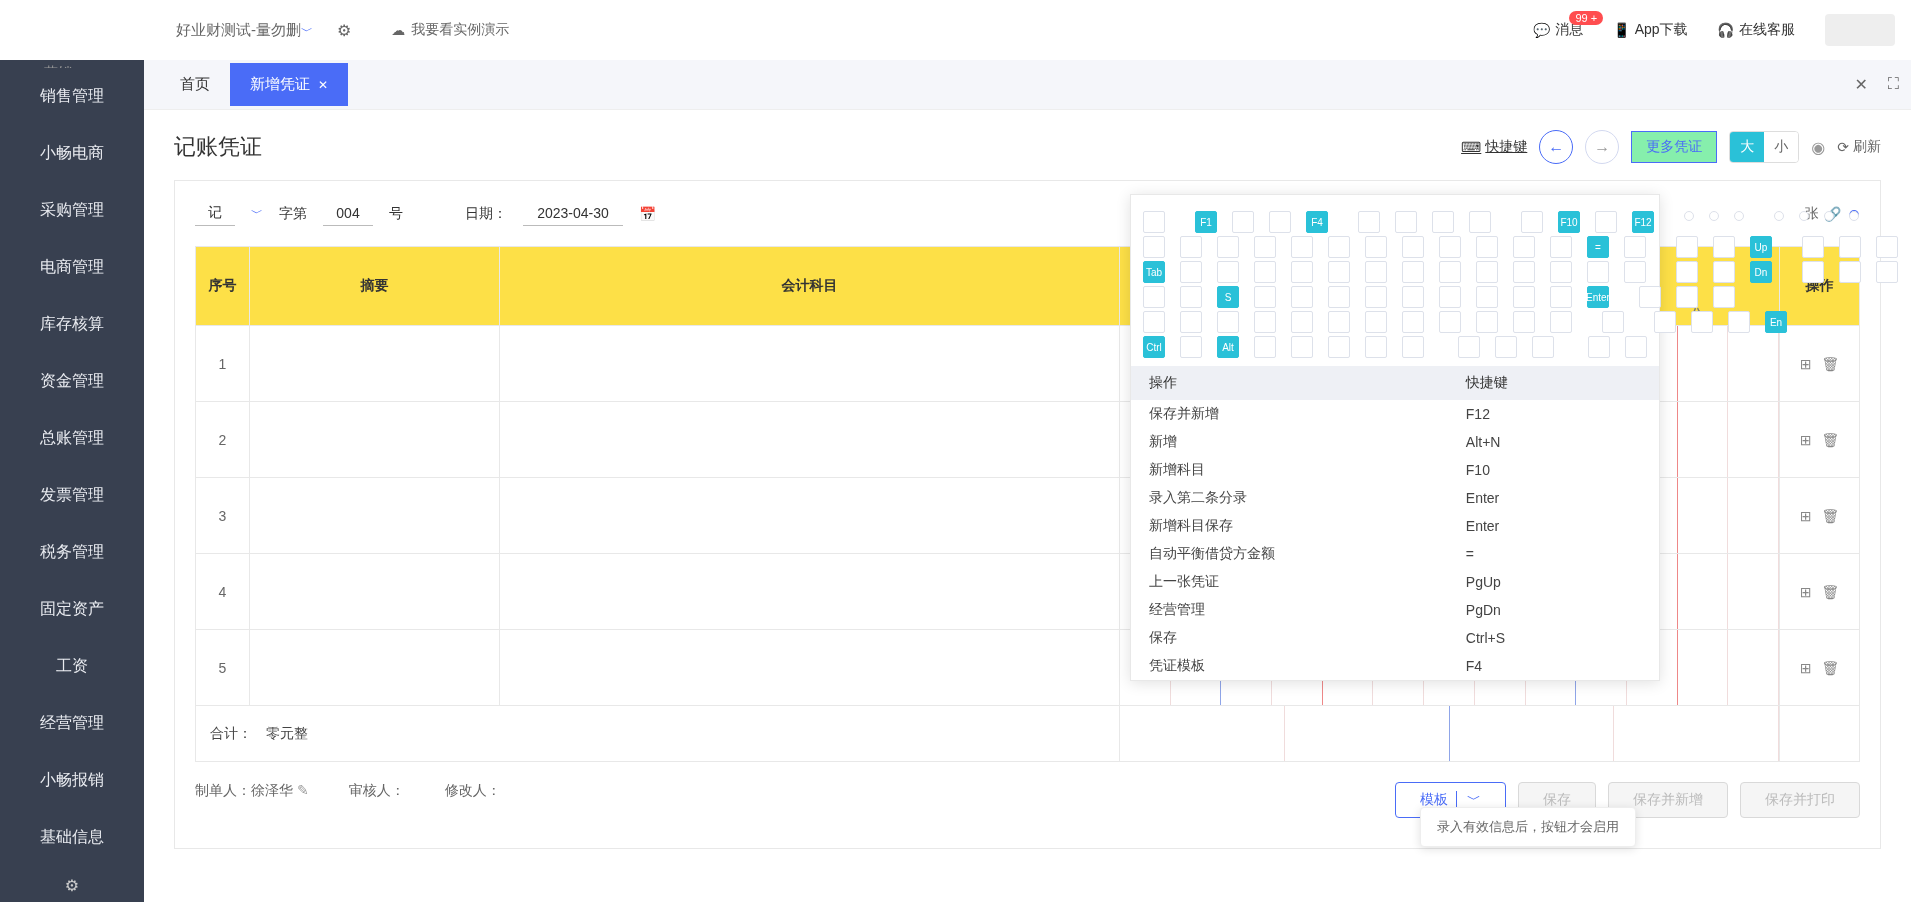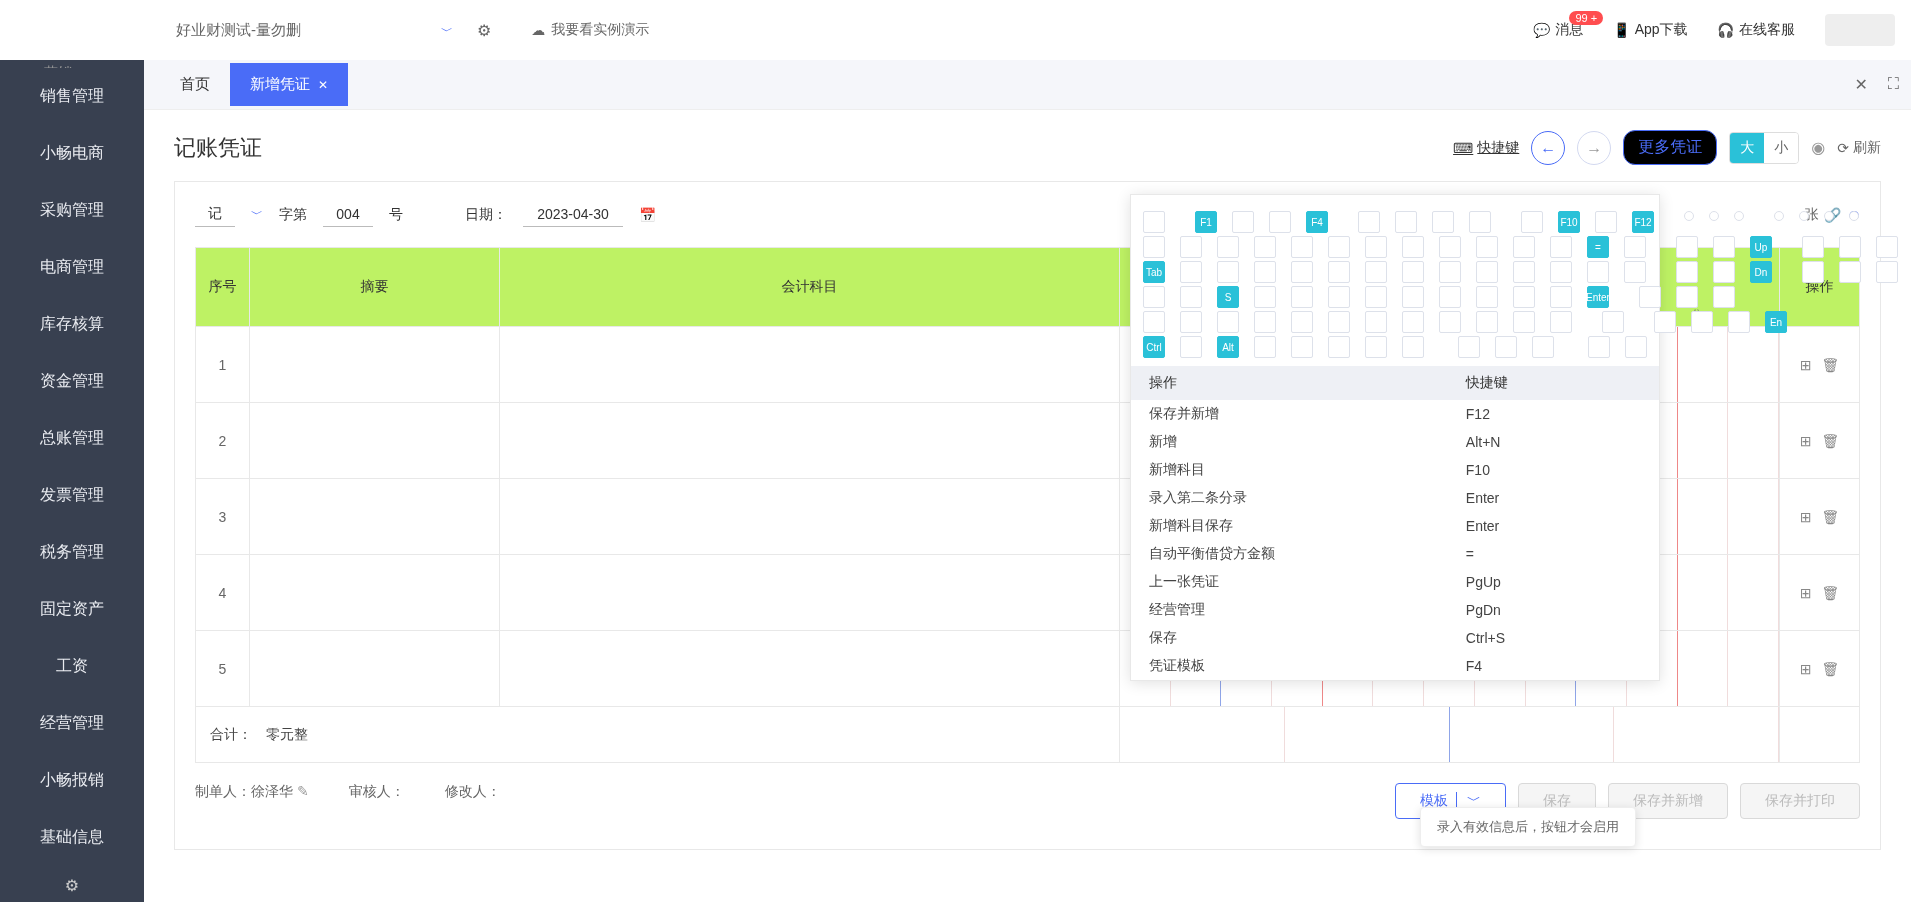--- a/index.html
+++ b/index.html
@@ -3,21 +3,21 @@
 <meta charset="utf-8">
 <style>
 *{margin:0;padding:0;box-sizing:border-box;font-family:"Microsoft YaHei","PingFang SC",sans-serif}
 body{background:#fff;overflow:hidden;width:1911px;height:902px;position:relative}
 
 
 .app-header{height:60px;display:flex;align-items:center;padding:0 16px;background:#fff;position:relative}
 .logo-icon{width:26px;height:26px;display:flex;align-items:center;justify-content:center}
 .logo-text{display:flex;flex-direction:column;color:#fff;font-size:13px;line-height:14px;font-weight:500}
 .edition{font-size:11px;color:#fff}
-.org-select{margin-left:16px;display:flex;align-items:flex-end;gap:140px;cursor:pointer;padding:4px 0}
+.org-select{margin-left:16px;display:flex;align-items:flex-end;cursor:pointer;padding:4px 0}
 .org-name{font-size:15px;color:#666}
 .chev{color:#4a6cf7;font-size:12px}
 .gear{margin-left:24px;color:#666;font-size:16px;cursor:pointer}
 .demo-link{margin-left:40px;display:flex;align-items:center;gap:6px;color:#666;font-size:14px;cursor:pointer}
 .header-right{position:absolute;right:16px;display:flex;align-items:center;gap:30px}
 .hr-item{display:flex;align-items:center;gap:4px;font-size:14px;color:#333;cursor:pointer;position:relative}
 .badge{position:absolute;top:-10px;right:-20px;background:#ff4d4f;color:#fff;font-size:11px;padding:1px 6px;border-radius:10px}
 .avatar-block{width:70px;height:32px;background:#eee;border-radius:4px}
 
 
@@ -38,36 +38,36 @@
 .tab-act{cursor:pointer;font-size:16px;padding:4px}
 
 
 .main{position:absolute;left:144px;top:110px;right:0;bottom:0;background:#fff;padding:20px 30px 0}
 .page-title-row{display:flex;align-items:center;margin-bottom:16px}
 .page-title{font-size:22px;color:#333;flex:0 0 auto}
 .title-tools{margin-left:auto;display:flex;align-items:center;gap:12px}
 .kjj-link{color:#333;font-size:14px;cursor:pointer;text-decoration:underline;display:flex;align-items:center;gap:4px}
 .nav-arrow{width:34px;height:34px;border:1px solid #d3d9f0;border-radius:50%;display:flex;align-items:center;justify-content:center;cursor:pointer;color:#999}
 .nav-arrow.enabled{border-color:#4a6cf7;color:#4a6cf7}
-.more-btn{padding:6px 14px;border:1px solid #4a6cf7;color:#4a6cf7;border-radius:12px;font-size:16px;cursor:pointer;background:#000000}
+.more-btn{padding:6px 14px;border:1px solid #4a6cf7;color:#4a6cf7;border-radius:0;font-size:14px;cursor:pointer;background:#86efac}
 .size-toggle{display:flex;border:1px solid #ddd;border-radius:4px;overflow:hidden}
 .size-btn{padding:6px 10px;font-size:14px;cursor:pointer;background:#fff;color:#666}
 .size-btn.active{background:#2ac1d8;color:#fff}
 .eye-icon{color:#999;font-size:16px;cursor:pointer}
 .refresh{display:flex;align-items:center;gap:4px;color:#666;font-size:14px;cursor:pointer}
 
 
 .content-box{border:1px solid #e8e8e8;padding:20px}
 .form-row{display:flex;align-items:center;gap:16px;margin-bottom:20px;font-size:14px;color:#333}
 .form-row .inp{border:0;border-bottom:1px solid #bbb;padding:4px;background:transparent;font-size:14px;text-align:center;color:#333}
 .attach-area{margin-left:auto;display:flex;align-items:center;gap:6px;color:#666}
 
 
 .vtable{width:100%;border:1px solid #e8e8e8;border-collapse:collapse;font-size:14px}
-.vtable th{background:#bef264;padding:30px 8px;border:1px solid #e8e8e8;font-weight:400;color:#333;text-align:center}
+.vtable th{background:#fde047;padding:30px 8px;border:1px solid #e8e8e8;font-weight:700;color:#333;text-align:center}
 .vtable td{border:1px solid #e8e8e8;height:76px;text-align:center;color:#666}
 .seq-col{width:54px}
 .summary-col{width:250px}
 .acct-col{width:620px}
 .amt-head-group{position:relative}
 .digit-labels{display:flex;position:absolute;bottom:4px;left:0;right:0;font-size:11px;color:#777}
 .digit-labels span{flex:1;text-align:center}
 .op-col{width:80px}
 .op-icons{display:flex;justify-content:center;gap:10px;color:#888}
 .op-icon{cursor:pointer;font-size:14px}

